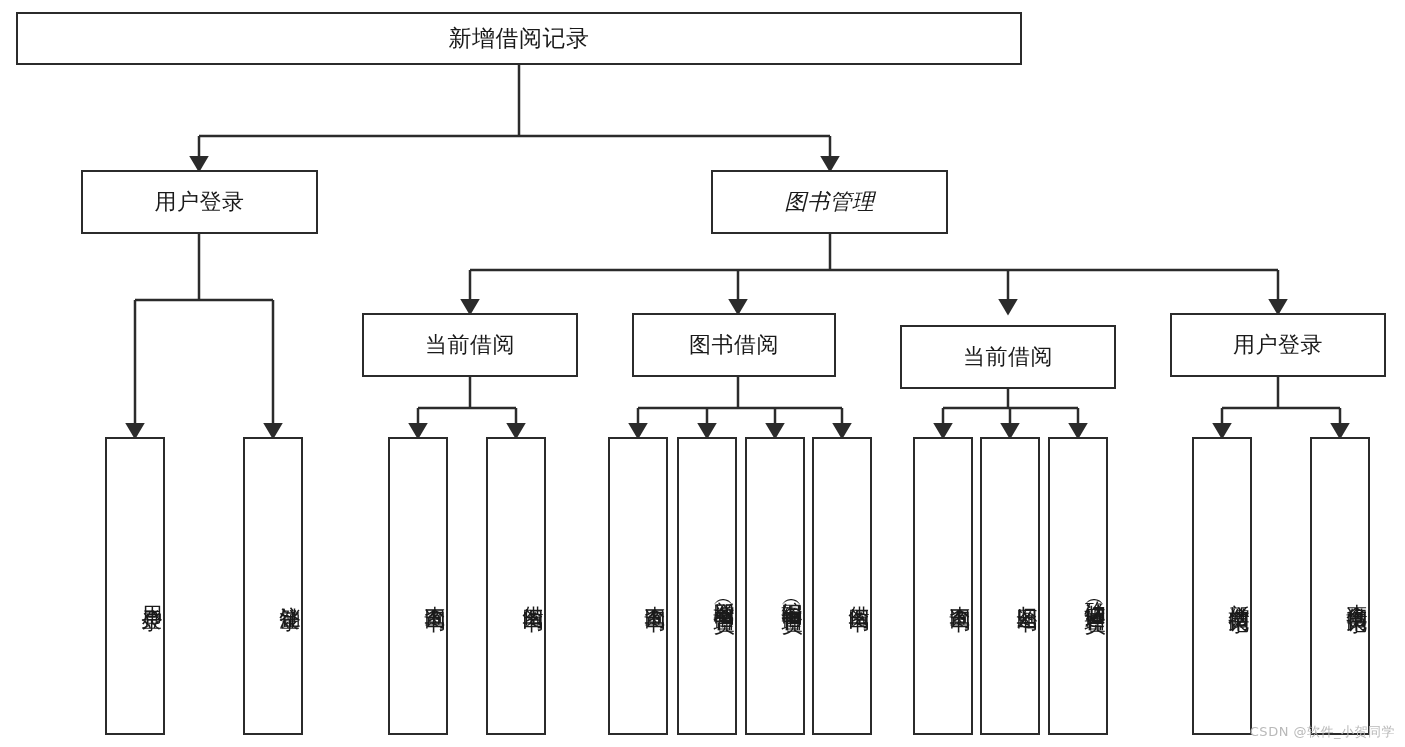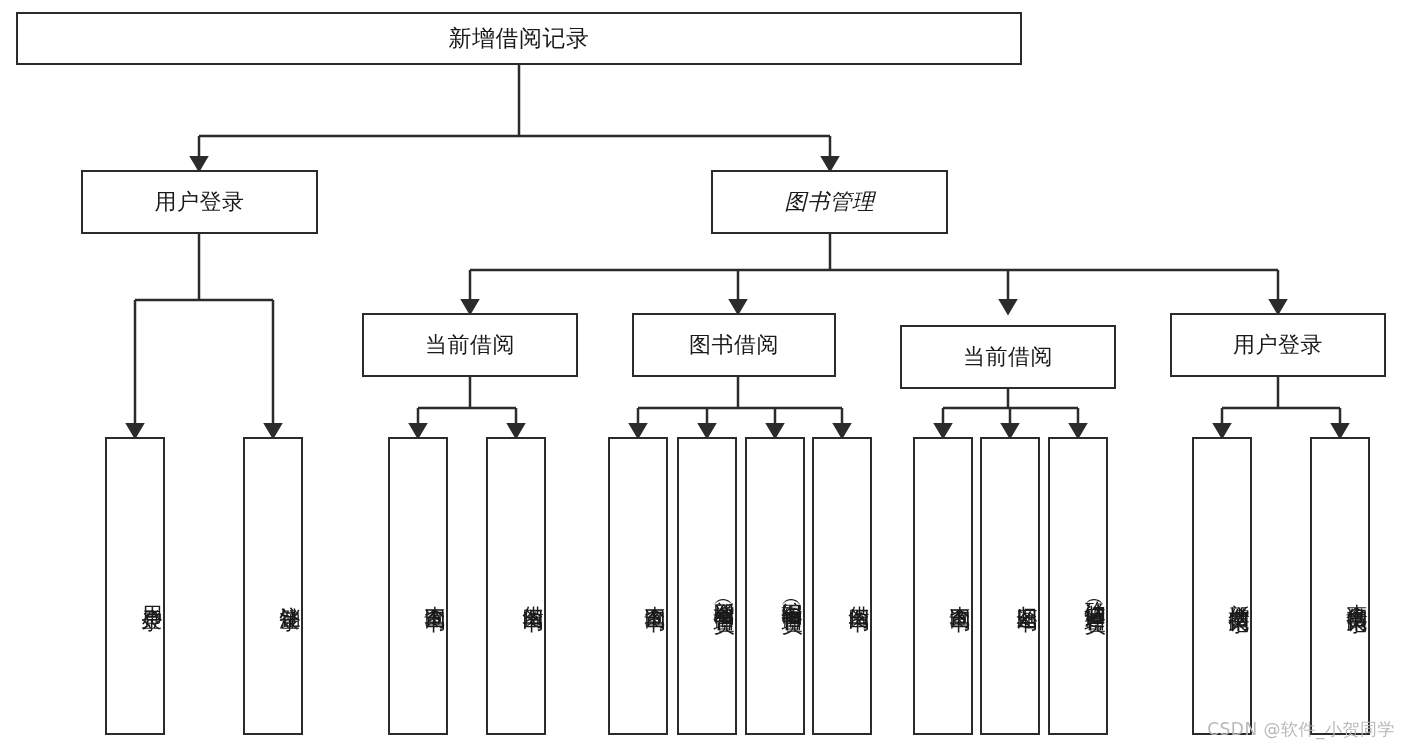--- a/index.html
+++ b/index.html
@@ -50,21 +50,21 @@
     padding-top: 14px;
     white-space: nowrap;
   }
   .node.title {
     font-size: 23px;
   }
   #watermark {
     position: absolute;
     right: 10px;
     bottom: 6px;
-    font-size: 17px;
+    font-size: 13px;
     color: #b9b9b9;
     letter-spacing: 0.5px;
     white-space: nowrap;
   }
 </style>
 </head>
 <body>
 
 <div id="canvas">
 

